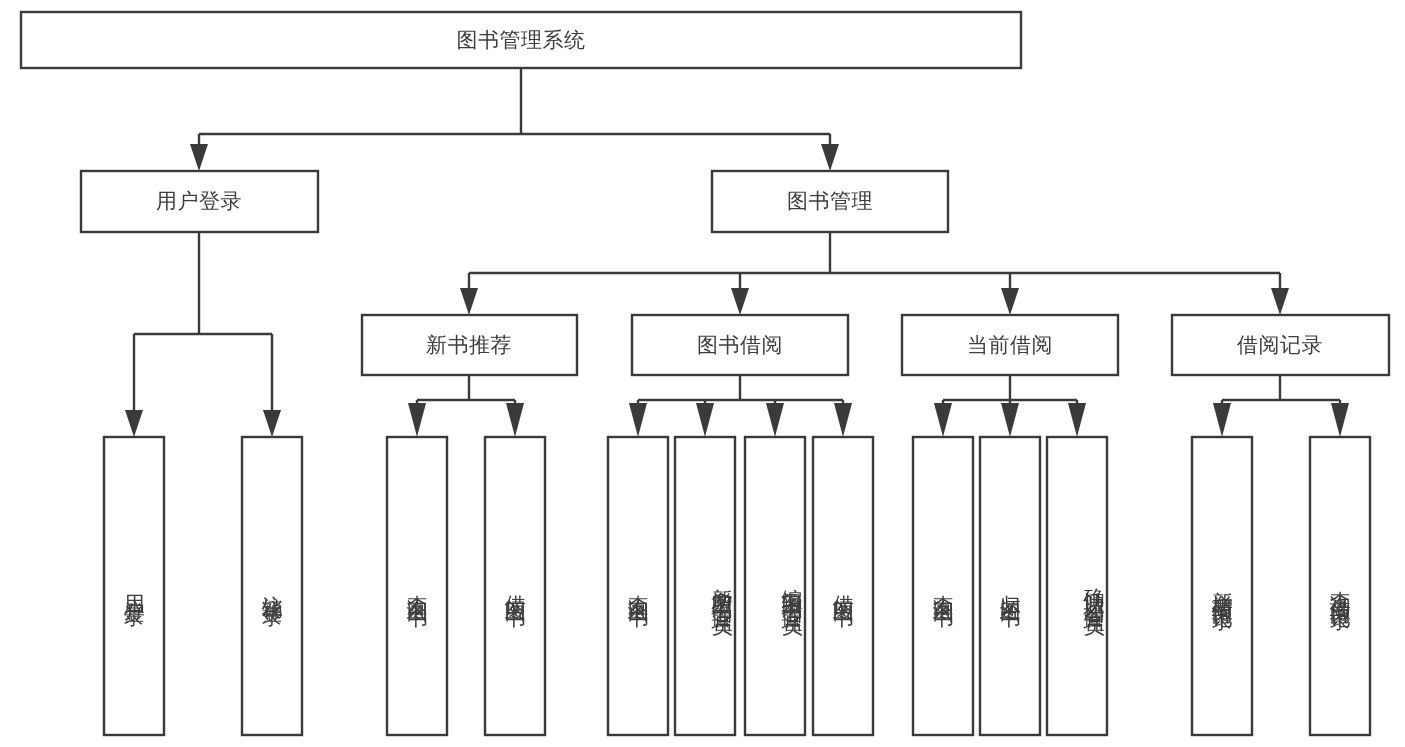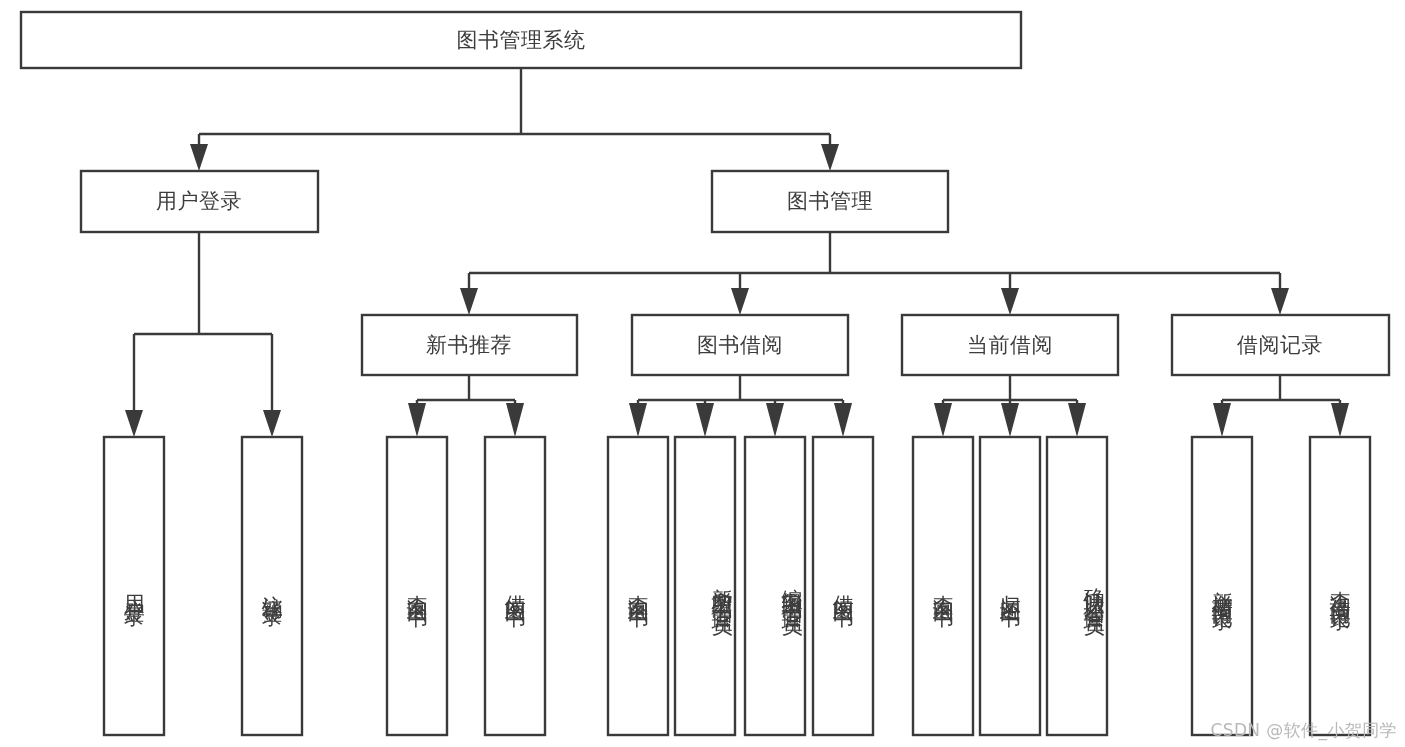--- a/index.html
+++ b/index.html
@@ -251,15 +251,14 @@
   <div class="node-label-v" style="left:913px; top:437px; width:60px; height:298px; display:flex; align-items:center; justify-content:center;">查询图书</div>
 
   <div class="node-label-v" style="left:980px; top:437px; width:60px; height:298px; display:flex; align-items:center; justify-content:center;">归还图书</div>
 
   <div class="node-label-v" style="left:1047px; top:443px; width:60px; height:292px; display:flex; align-items:flex-start; justify-content:center;">确认归还（管理员）</div>
 
   <div class="node-label-v" style="left:1192px; top:437px; width:60px; height:298px; display:flex; align-items:center; justify-content:center;">新增借阅记录</div>
 
   <div class="node-label-v" style="left:1310px; top:437px; width:60px; height:298px; display:flex; align-items:center; justify-content:center;">查询借阅记录</div>
 
-  <div class="watermark">CSDN @软件_小贺同学</div>
 
 </div>
 
 </body></html>

